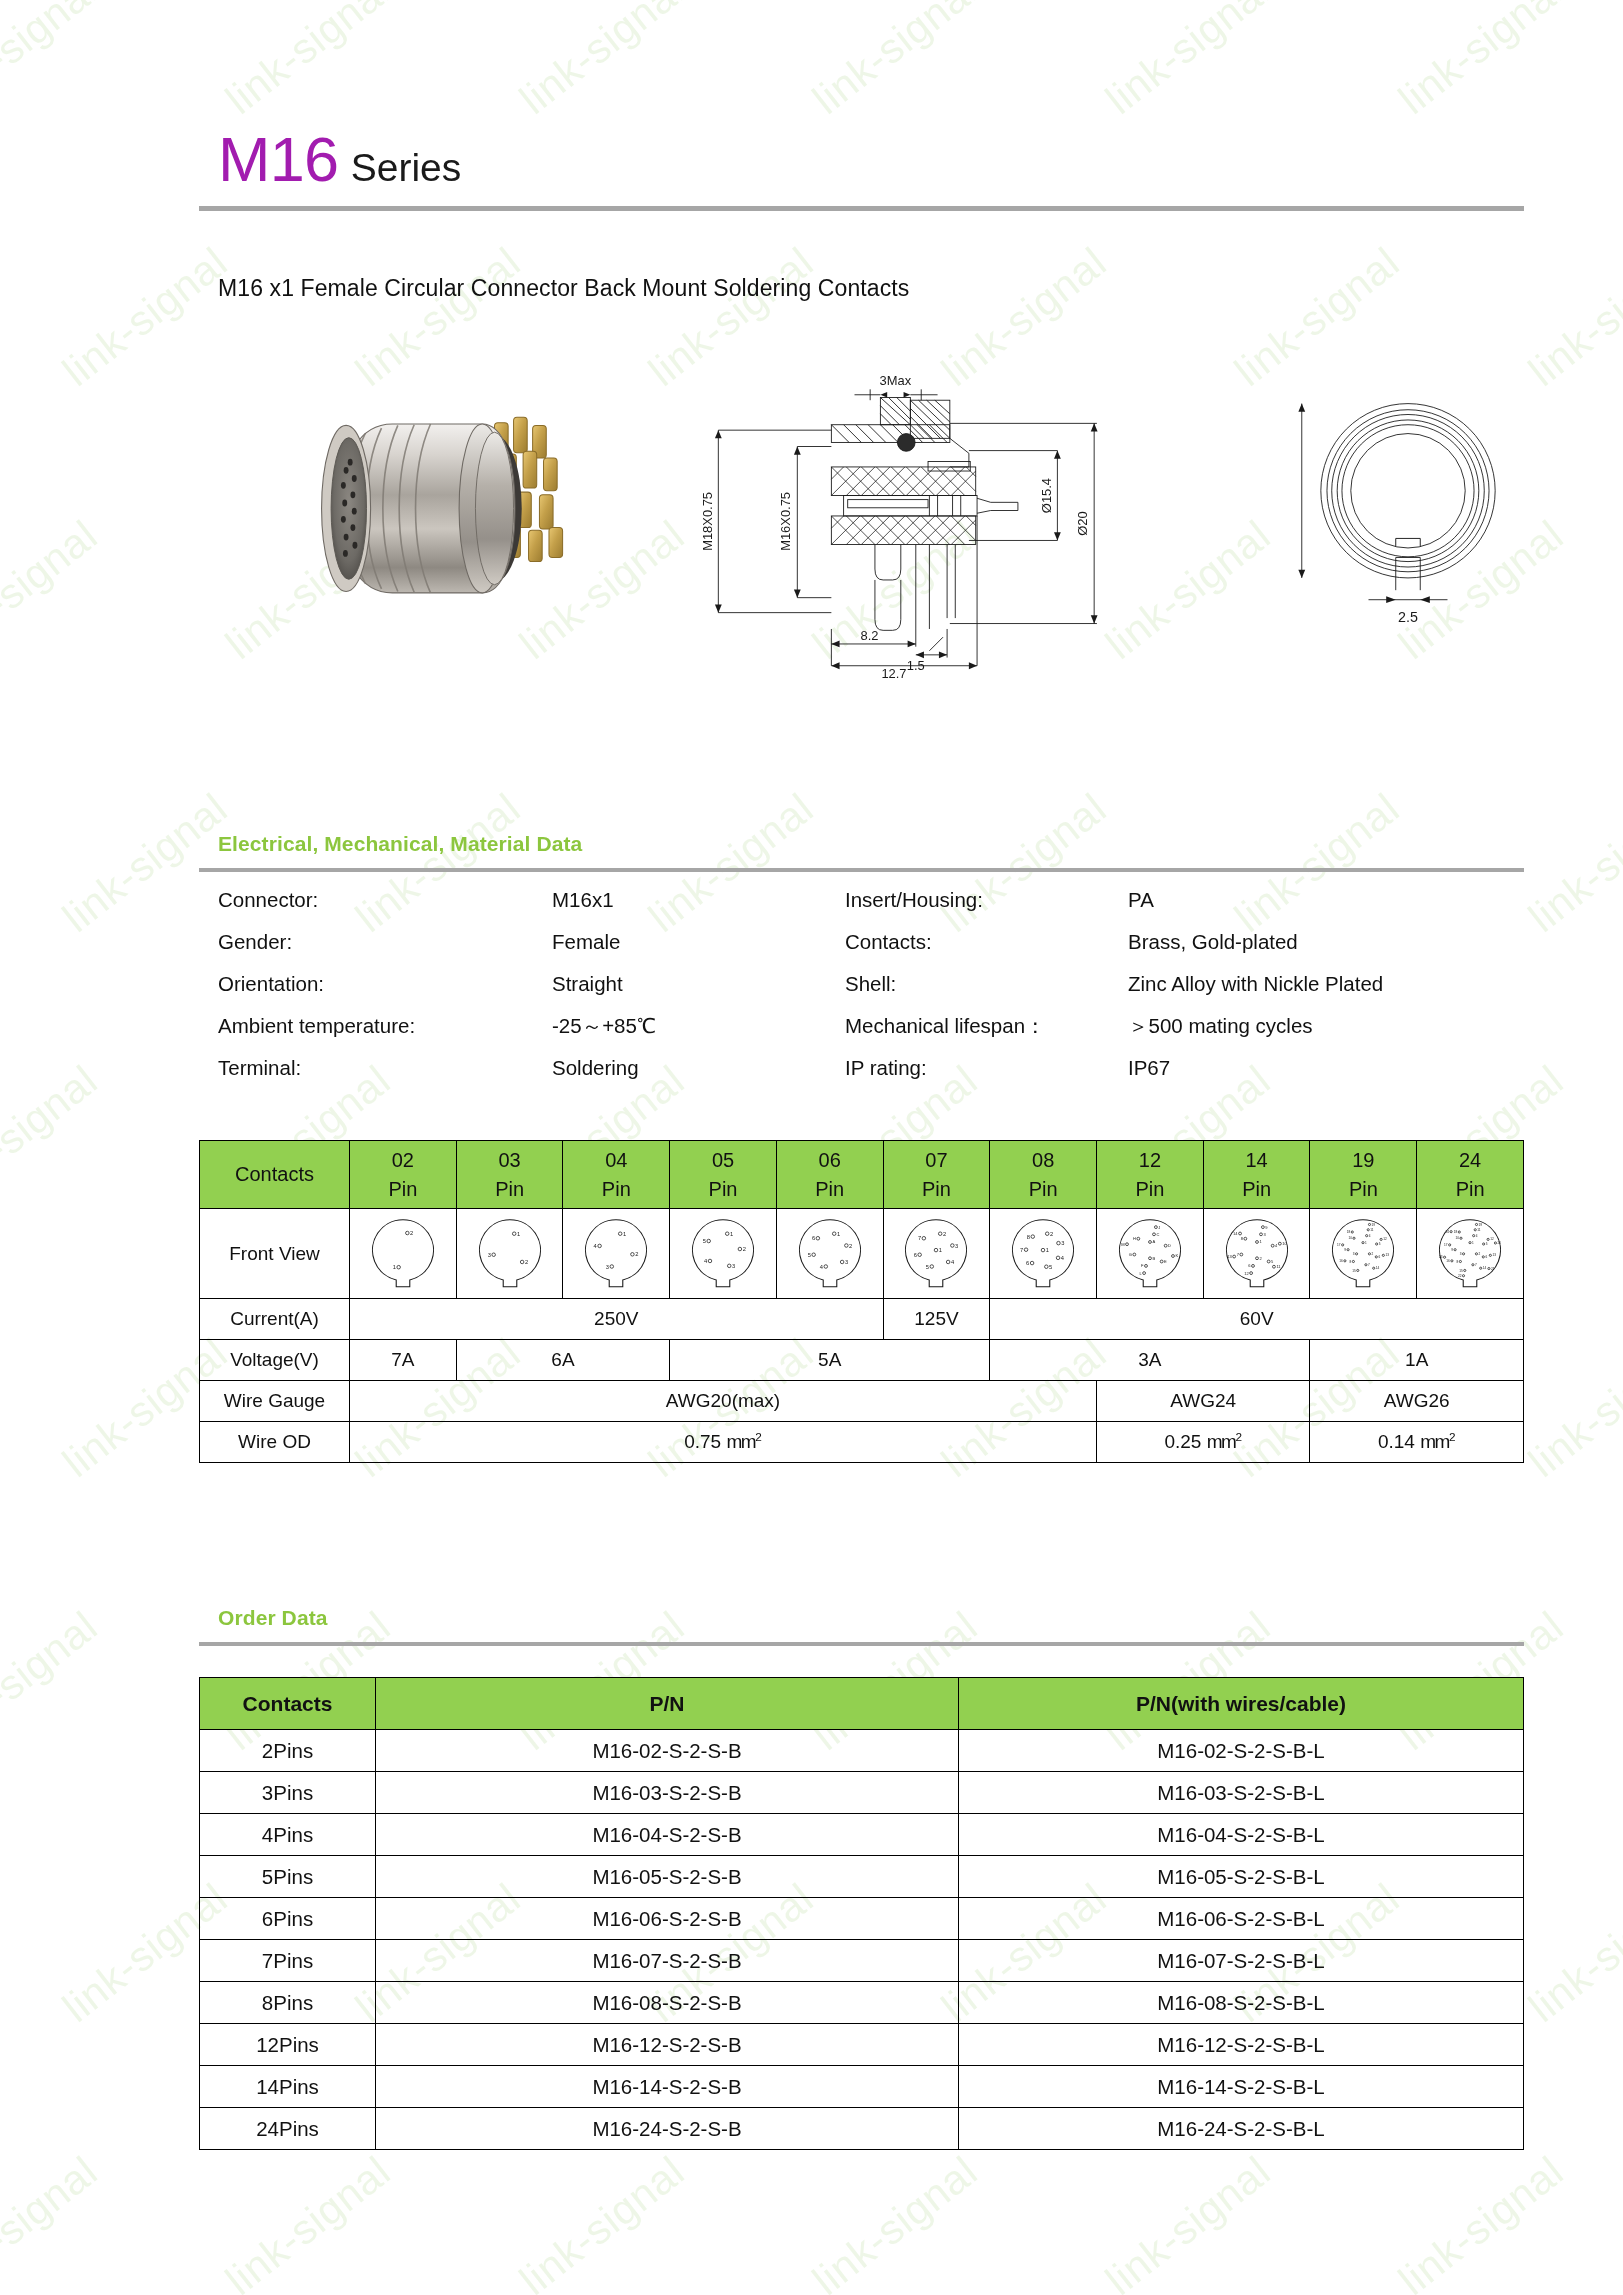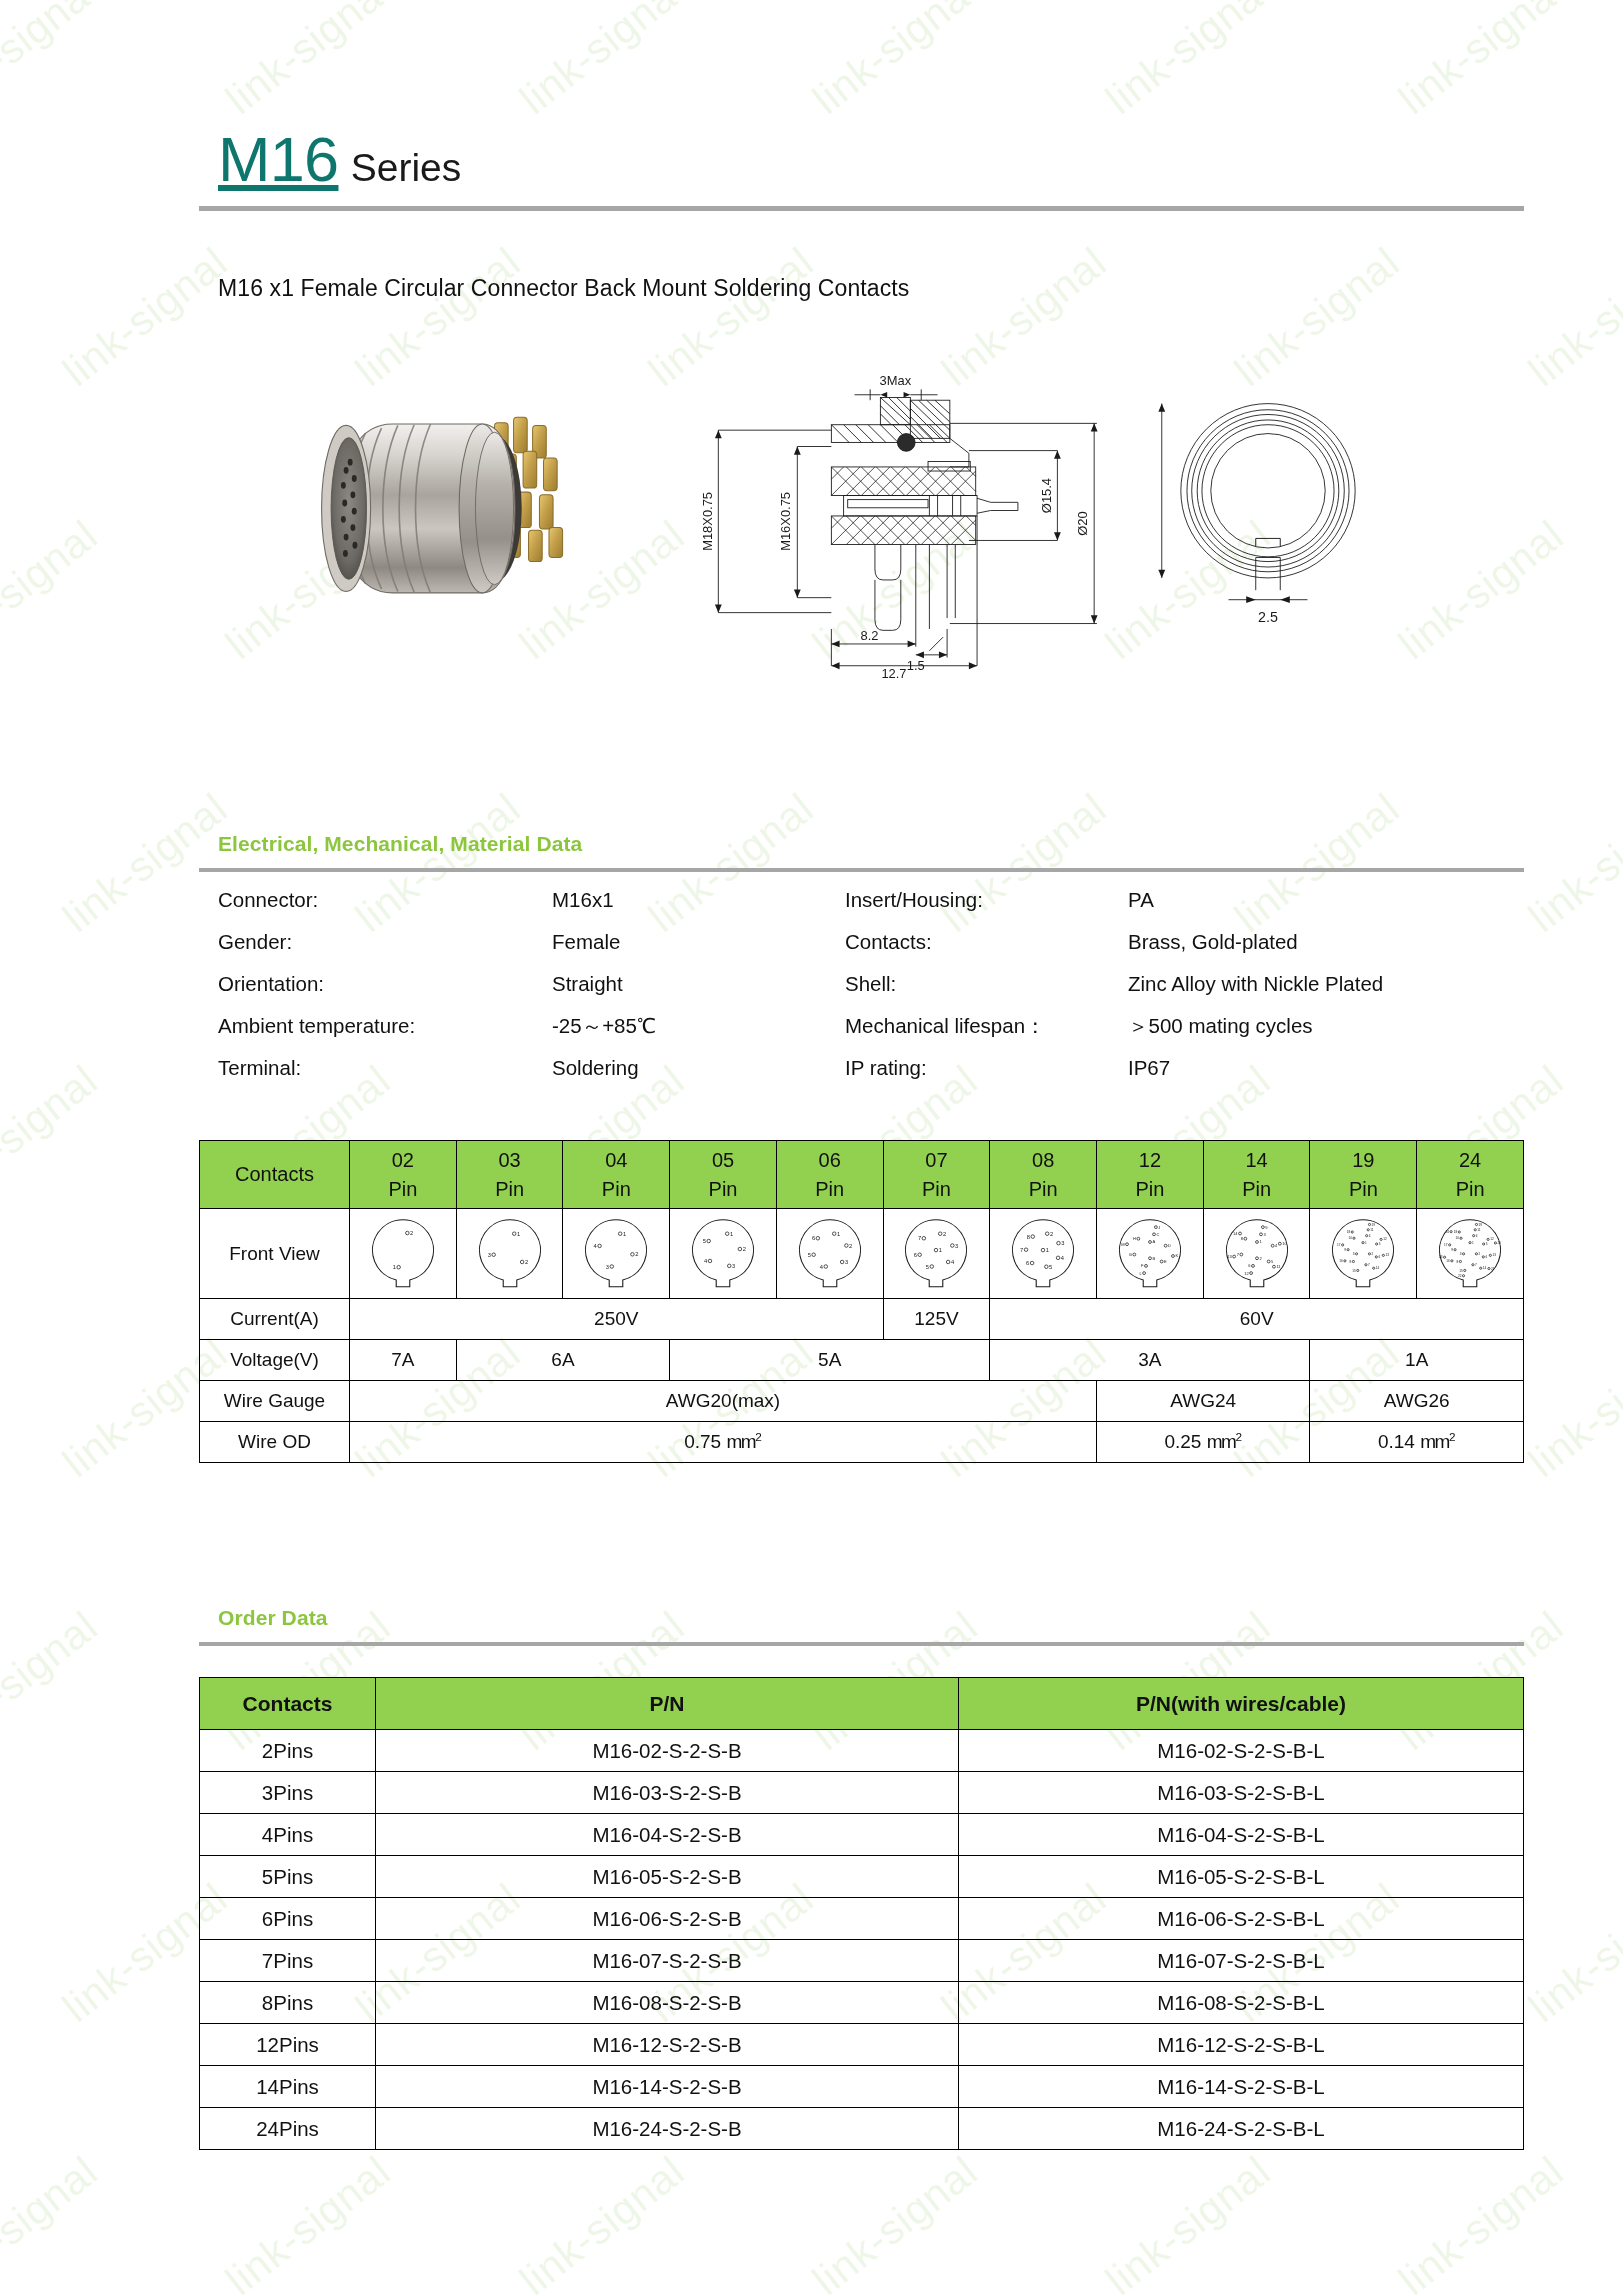--- a/index.html
+++ b/index.html
@@ -50,25 +50,24 @@
 
   
   #title-block { top: 128px; }
   .title-row {
     display: flex;
     align-items: baseline;
     padding-left: 19px;
   }
   .title-m16 {
     font-size: 63px;
-    color: #0f766e;
+    color: #a21caf;
     font-weight: 400;
     line-height: 1;
     letter-spacing: -0.7px;
-    text-decoration: underline;
   }
   .title-series {
     font-size: 39px;
     color: #1a1a1a;
     font-weight: 400;
     margin-left: 12.3px;
     line-height: 1;
   }
   .rule {
     height: 4.8px;
@@ -95,23 +94,23 @@
   }
   #photo-wrap {
     width: 477px;
     display: flex;
     justify-content: center;
     align-items: center;
   }
   #drawing-wrap {
     flex: 1;
     display: flex;
-    justify-content: flex-start;
+    justify-content: space-between;
     align-items: center;
-    gap: 40px;
+    gap: 27px;
   }
 
   
   .section-head {
     font-size: 21px;
     color: #8cc63e;
     font-weight: 700;
     padding-left: 19px;
     letter-spacing: 0.1px;
   }

